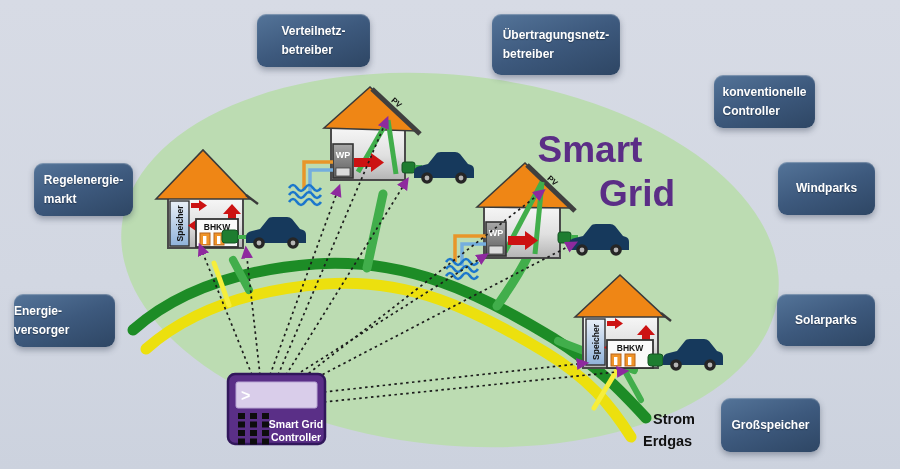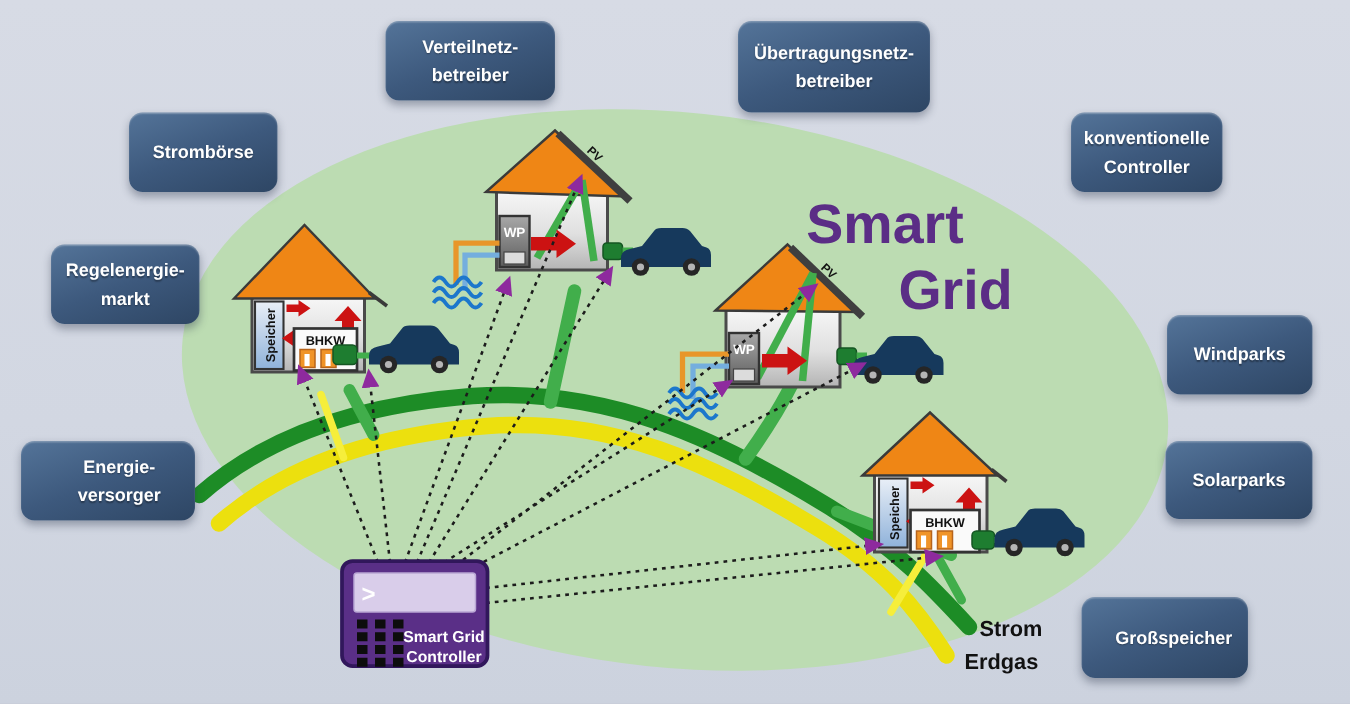--- a/index.html
+++ b/index.html
@@ -4,21 +4,21 @@
 <style>
   html,body{margin:0;padding:0;background:#c8cdd9;}
   #stage{
     position:relative;width:900px;height:469px;overflow:hidden;
     font-family:"Liberation Sans",sans-serif;
     background:linear-gradient(180deg,#d7dbe5 0%,#d2d7e2 60%,#ccd2de 100%);
   }
   #scene{position:absolute;left:0;top:0;width:900px;height:469px;}
   .sbox{
     position:absolute;display:flex;align-items:center;justify-content:center;
-    text-align:center;color:#fff;font-weight:bold;font-size:12px;line-height:1.55;
+    color:#fff;font-weight:bold;font-size:12px;line-height:1.55;
     white-space:pre-line;border-radius:9px;
     background:linear-gradient(160deg,#547499 0%,#3d597d 50%,#2e4664 100%);
     box-shadow:0 3px 6px rgba(40,50,70,.38), inset 0 1px 1px rgba(255,255,255,.28);
     text-shadow:0 1px 1px rgba(0,0,0,.35);
   }
   text{font-family:"Liberation Sans",sans-serif;}
   .comp-label{font-weight:bold;fill:#111;}
 </style>
 </head>
 <body>
@@ -214,23 +214,22 @@
   </g>
 
   <text x="653" y="424" font-size="14.5" font-weight="bold" fill="#111">Strom</text>
   <text x="643" y="446" font-size="14.5" font-weight="bold" fill="#111">Erdgas</text>
 </svg>
 
 <div class="sbox" style="left:257px;top:14px;width:113px;height:53px;">Verteilnetz-
 betreiber</div>
 <div class="sbox" style="left:492px;top:14px;width:128px;height:61px;">Übertragungsnetz-
 betreiber</div>
-<div class="sbox" style="left:86px;top:75px;width:99px;height:53px;">Strombörse</div>
 <div class="sbox" style="left:714px;top:75px;width:101px;height:53px;">konventionelle
 Controller</div>
 <div class="sbox" style="left:34px;top:163px;width:99px;height:53px;">Regelenergie-
 markt</div>
-<div class="sbox" style="left:778px;top:162px;width:97px;height:53px;margin-top:48px;">Windparks</div>
-<div class="sbox" style="left:14px;top:294px;width:101px;height:53px;padding-left:15px;">Energie-versorger</div>
+<div class="sbox" style="left:778px;top:162px;width:97px;height:53px;">Windparks</div>
+<div class="sbox" style="left:14px;top:294px;width:101px;height:53px;">Energie-versorger</div>
 <div class="sbox" style="left:777px;top:294px;width:98px;height:52px;">Solarparks</div>
-<div class="sbox" style="left:721px;top:398px;width:99px;height:54px;padding-left:12px;">Großspeicher</div>
+<div class="sbox" style="left:721px;top:398px;width:99px;height:54px;">Großspeicher</div>
 
 </div>
 
 </body></html>

